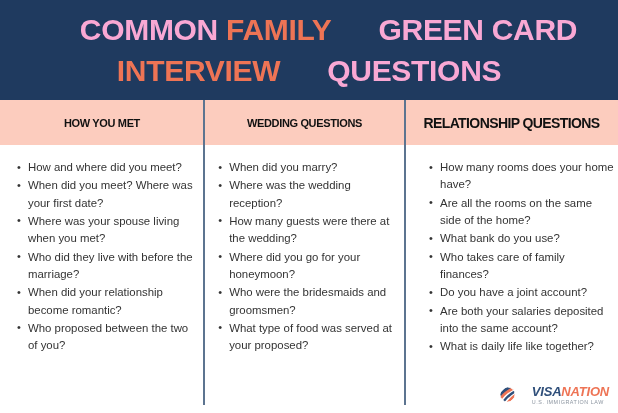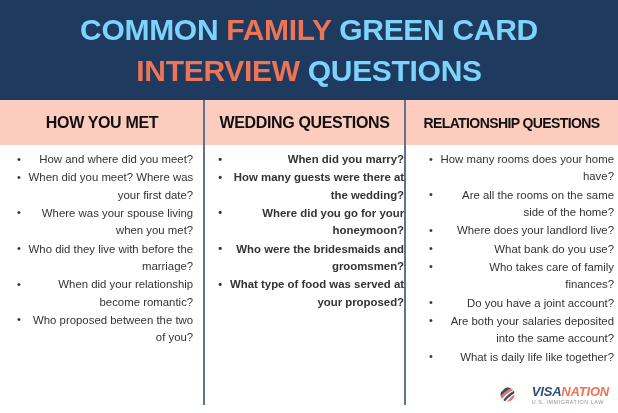--- a/index.html
+++ b/index.html
@@ -37,21 +37,21 @@
   .title-line {
     font-size: 30px;
     font-weight: bold;
     letter-spacing: -0.3px;
     line-height: 1.36;
     white-space: nowrap;
     text-align: center;
     font-family: "Liberation Sans", sans-serif;
   }
 
-  .t-white { color: #7dd3fc; }
+  .t-white { color: #f9a8d4; margin-left: 39px; }
   .t-coral { color: #EE7455; margin-top: 20px; }
 
   
   .header-band {
     position: absolute;
     left: 0;
     top: 100px;
     width: 618px;
     height: 45px;
     background: #FCCCBE;
@@ -62,21 +62,21 @@
     height: 45px;
     display: flex;
     align-items: center;
     justify-content: center;
   }
   .col-head.c1 { width: 204px; }
   .col-head.c2 { width: 201px; }
   .col-head.c3 { width: 213px; }
 
   .col-head-text {
-    font-size: 16px;
+    font-size: 11px;
     font-weight: bold;
     color: #111111;
     letter-spacing: -0.35px;
     white-space: nowrap;
     font-family: "Liberation Sans", sans-serif;
   }
   .col-head.c3 .col-head-text { font-size: 14px; letter-spacing: -0.6px; }
 
   
   .divider {
@@ -93,25 +93,24 @@
   .columns {
     position: absolute;
     left: 0;
     top: 145px;
     width: 618px;
     height: 268px;
     display: flex;
   }
 
   .column {
-    padding-top: 6px;
-    text-align: right;
+    padding-top: 14px;
   }
   .column.c1 { width: 204px; padding-left: 17px; padding-right: 6px; }
-  .column.c2 { width: 216px; padding-left: 19px; padding-right: 6px; font-weight: bold; }
+  .column.c2 { width: 216px; padding-left: 19px; padding-right: 6px; }
   .column.c3 { width: 213px; padding-left: 19px; padding-right: 4px; }
 
   .q-list {
     list-style: none;
   }
 
   .q-item {
     position: relative;
     padding-left: 11px;
     margin-bottom: 1px;
@@ -203,32 +202,32 @@
         <li class="q-item">Where was your spouse living when you met?</li>
         <li class="q-item">Who did they live with before the marriage?</li>
         <li class="q-item">When did your relationship become romantic?</li>
         <li class="q-item">Who proposed between the two of you?</li>
       </ul>
     </div>
 
     <div class="column c2">
       <ul class="q-list">
         <li class="q-item">When did you marry?</li>
+        <li class="q-item">Where was the wedding reception?</li>
         <li class="q-item">How many guests were there at the wedding?</li>
         <li class="q-item">Where did you go for your honeymoon?</li>
         <li class="q-item">Who were the bridesmaids and groomsmen?</li>
         <li class="q-item">What type of food was served at your proposed?</li>
       </ul>
     </div>
 
     <div class="column c3">
       <ul class="q-list">
         <li class="q-item">How many rooms does your home have?</li>
         <li class="q-item">Are all the rooms on the same side of the home?</li>
-        <li class="q-item">Where does your landlord live?</li>
         <li class="q-item">What bank do you use?</li>
         <li class="q-item">Who takes care of family finances?</li>
         <li class="q-item">Do you have a joint account?</li>
         <li class="q-item">Are both your salaries deposited into the same account?</li>
         <li class="q-item">What is daily life like together?</li>
       </ul>
     </div>
 
   </div>
 

